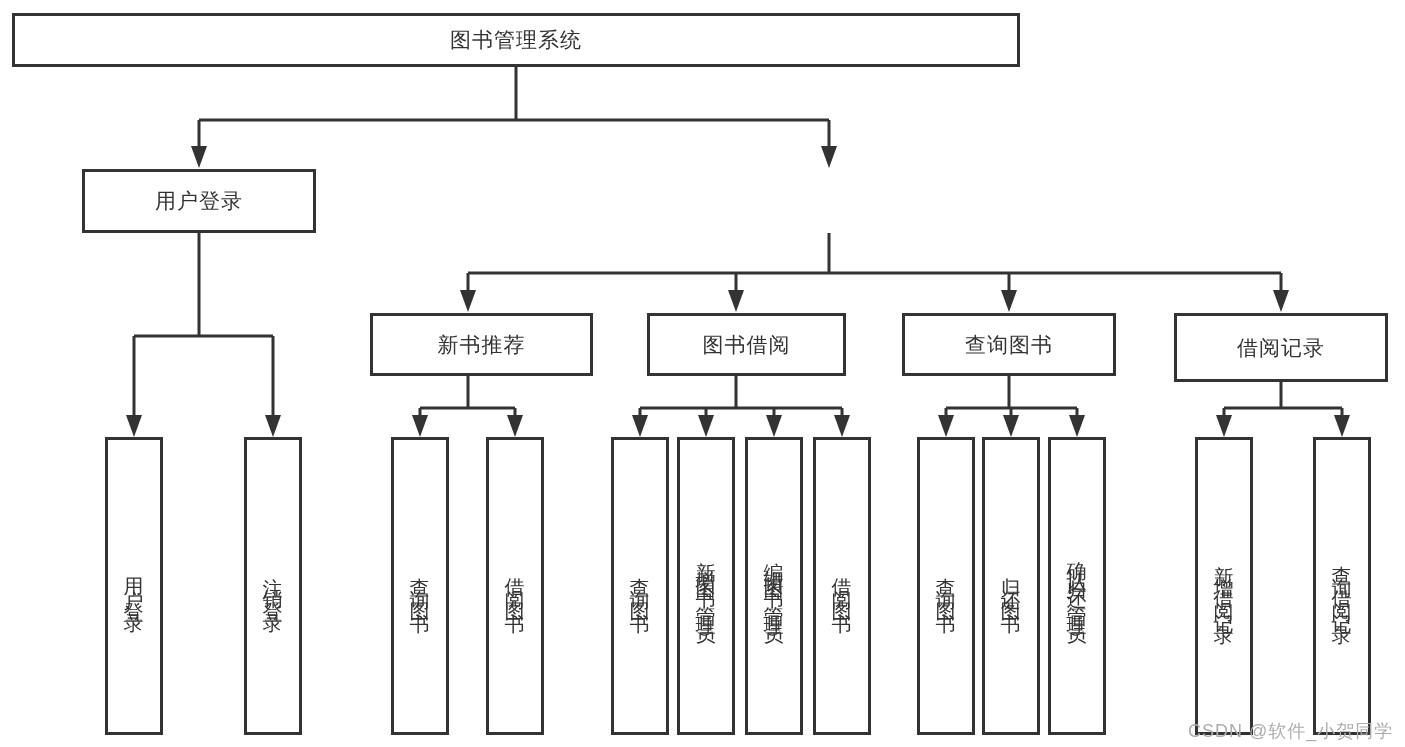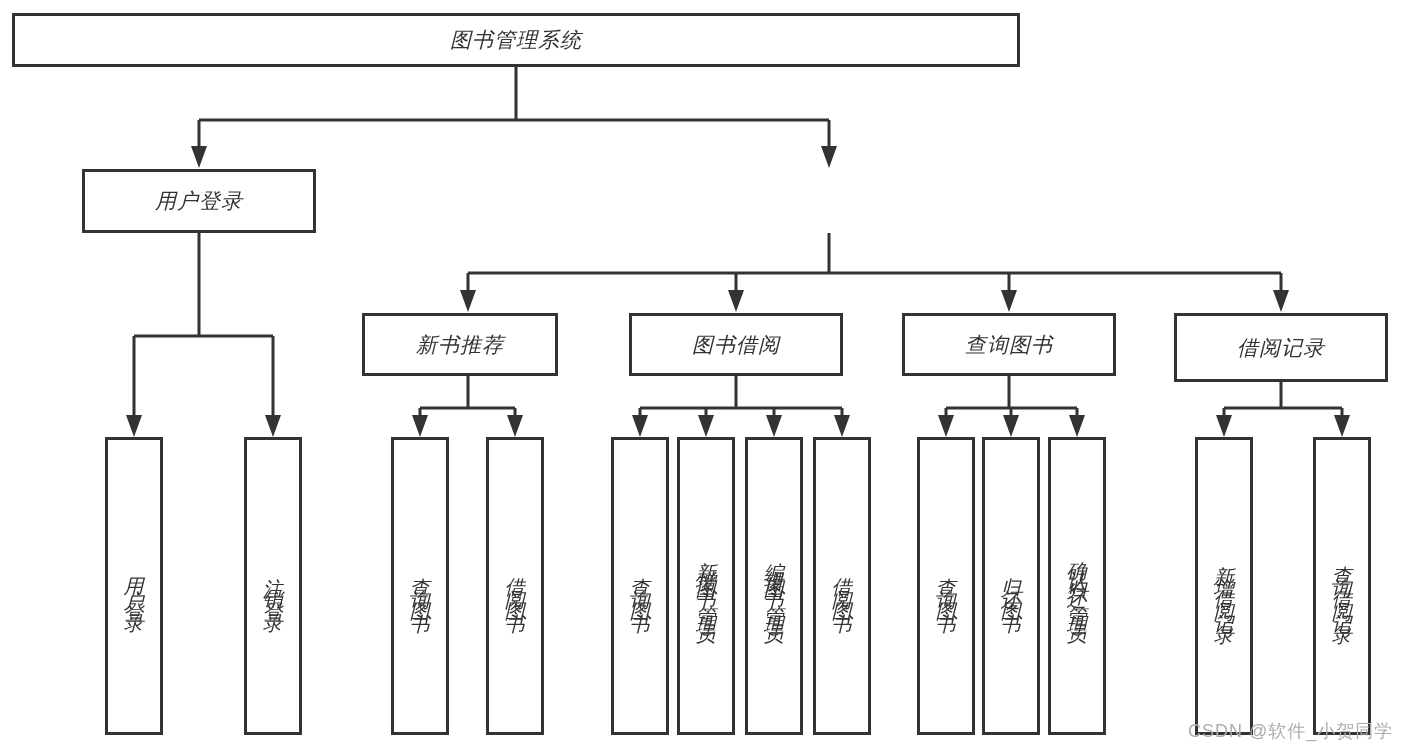--- a/index.html
+++ b/index.html
@@ -27,21 +27,20 @@
   }
   .box {
     position: absolute;
     box-sizing: border-box;
     background: var(--box-bg, #ffffff);
     border: 3px solid var(--line-color, #333333);
     display: flex;
     align-items: center;
     justify-content: center;
     color: var(--text-color, #333333);
-    font-style: italic;
   }
   .h-label {
     font-size: 21px;
     letter-spacing: 1px;
     white-space: nowrap;
   }
   .leaf {
     top: 437px;
     width: 58px;
     height: 298px;
@@ -121,24 +120,24 @@
   </svg>
 
   <div class="box" style="left:12px;top:13px;width:1008px;height:54px">
     <span class="h-label">图书管理系统</span>
   </div>
 
   <div class="box" style="left:82px;top:169px;width:234px;height:64px">
     <span class="h-label">用户登录</span>
   </div>
 
-  <div class="box" style="left:362px;top:313px;width:196px;height:63px">
+  <div class="box" style="left:370px;top:313px;width:223px;height:63px">
     <span class="h-label">新书推荐</span>
   </div>
-  <div class="box" style="left:629px;top:313px;width:214px;height:63px">
+  <div class="box" style="left:647px;top:313px;width:199px;height:63px">
     <span class="h-label">图书借阅</span>
   </div>
   <div class="box" style="left:902px;top:313px;width:214px;height:63px">
     <span class="h-label">查询图书</span>
   </div>
   <div class="box" style="left:1174px;top:313px;width:214px;height:69px">
     <span class="h-label">借阅记录</span>
   </div>
 
   <div class="box leaf" style="left:105px">

